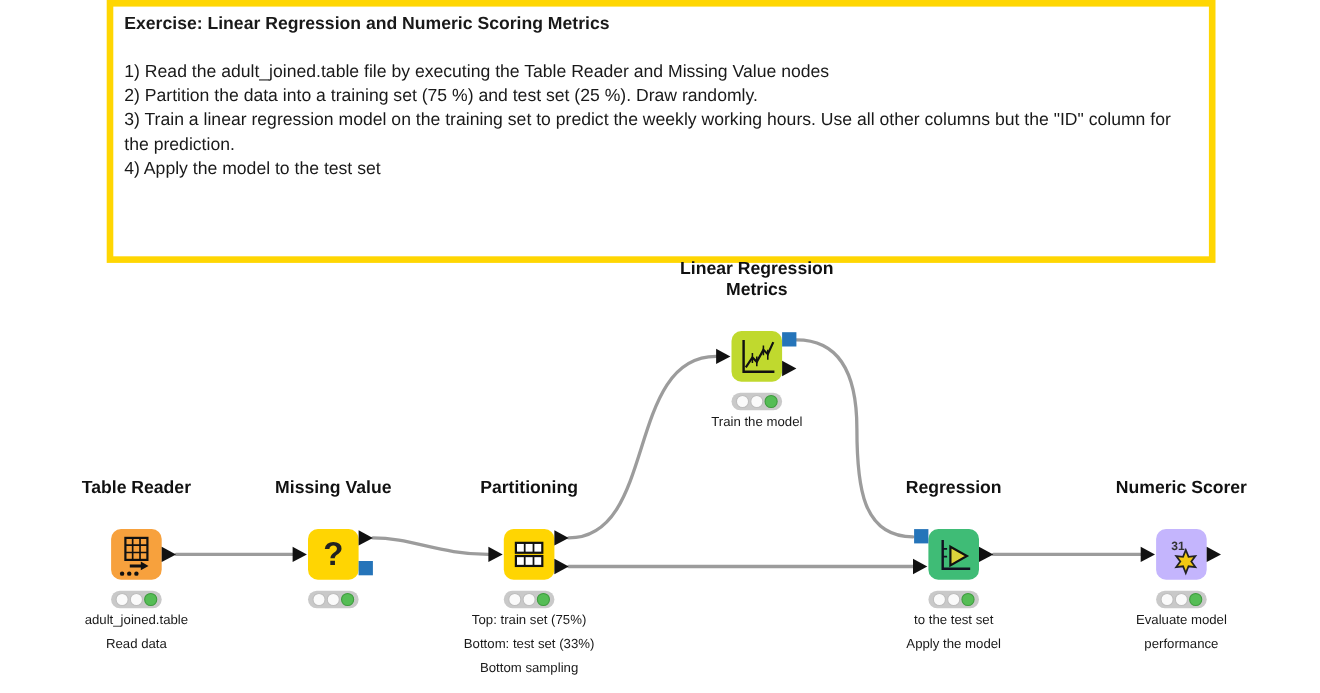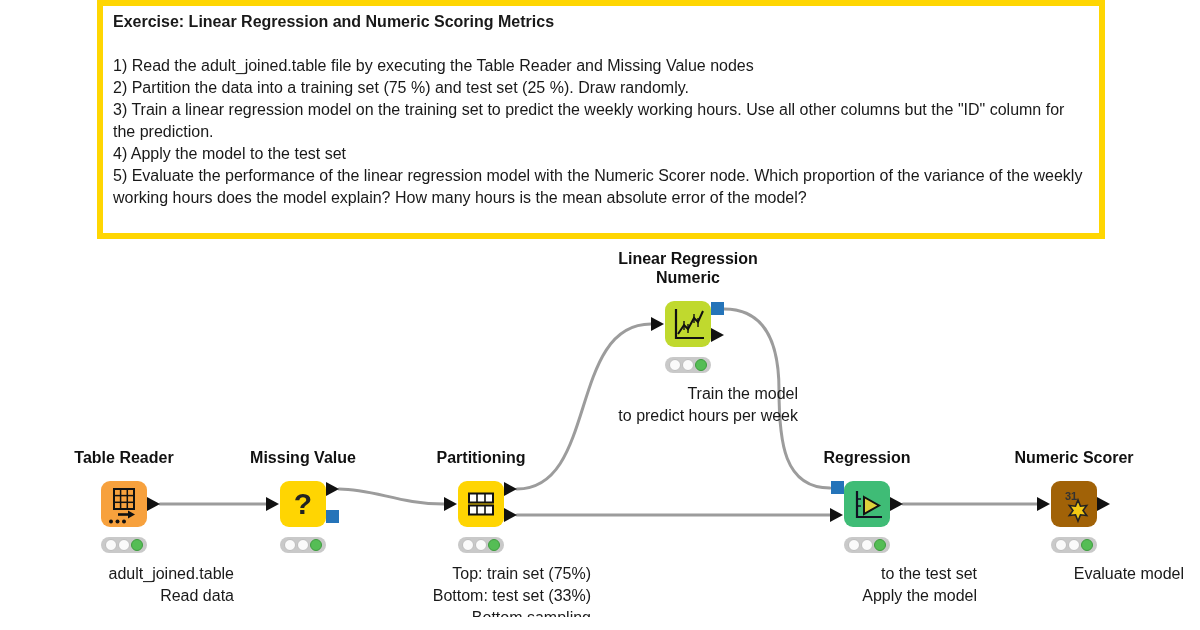--- a/index.html
+++ b/index.html
@@ -18,43 +18,43 @@
     position:absolute;left:97px;top:0;width:1008px;height:239px;box-sizing:border-box;
     border:6px solid var(--ann-border,#FFD602);background:#fff;
     padding:5px 10px;z-index:2;font-size:16px;line-height:22px;
   }
   .ann-title{font-weight:bold;}
   .ann-gap{height:22px;}
 
   
   .node-group{position:absolute;width:220px;height:0;z-index:3;}
   .node-title{
-    position:absolute;bottom:14px;left:0;width:220px;text-align:center;
+    position:absolute;bottom:28px;left:0;width:220px;text-align:center;
     font-weight:bold;font-size:16px;line-height:19px;white-space:nowrap;color:#111;
   }
   .node-icon{
     position:absolute;top:0;left:87px;width:46px;height:46px;border-radius:9px;
   }
   .node-icon svg{position:absolute;left:0;top:0;width:46px;height:46px;}
   .port-tri{
     position:absolute;width:0;height:0;
     border-top:7px solid transparent;border-bottom:7px solid transparent;
     border-left:13px solid #111;
   }
   .port-sq{position:absolute;width:13px;height:13px;background:var(--model-port,#2574B9);}
   .traffic-light{
     position:absolute;top:56px;left:87px;width:46px;height:16px;border-radius:8px;
     background:var(--tl-bg,#C9C9C9);display:flex;align-items:center;justify-content:center;gap:1px;
   }
   .tl{width:12px;height:12px;border-radius:50%;box-sizing:border-box;}
   .tl-off{background:#FAFAFA;border:1px solid #BDBDBD;}
   .tl-green{background:var(--tl-green,#55BD55);border:1px solid #3E9C3E;}
   .node-label{
-    position:absolute;top:82px;left:0;width:220px;text-align:right;
-    font-size:16px;line-height:22px;white-space:nowrap;
+    position:absolute;top:71px;left:0;width:220px;text-align:center;
+    font-size:12px;line-height:22px;white-space:nowrap;
   }
 </style>
 </head>
 <body>
 
 <div class="canvas">
 
   <svg class="wires" width="1200" height="630">
     <path d="M160,504 L267,504"></path>
     <path d="M339,489 C374,489 400,504 444,504"></path>
@@ -64,21 +64,20 @@
     <path d="M903,504 L1037,504"></path>
   </svg>
 
   <div class="annotation">
     <div class="ann-title">Exercise: Linear Regression and Numeric Scoring Metrics</div>
     <div class="ann-gap"></div>
     <div class="ann-line">1) Read the adult_joined.table file by executing the Table Reader and Missing Value nodes</div>
     <div class="ann-line">2) Partition the data into a training set (75 %) and test set (25 %). Draw randomly.</div>
     <div class="ann-line">3) Train a linear regression model on the training set to predict the weekly working hours. Use all other columns but the "ID" column for the prediction.</div>
     <div class="ann-line">4) Apply the model to the test set</div>
-    <div class="ann-line">5) Evaluate the performance of the linear regression model with the Numeric Scorer node. Which proportion of the variance of the weekly working hours does the model explain? How many hours is the mean absolute error of the model?</div>
   </div>
 
   <div class="node-group" style="left:14px;top:481px;">
     <div class="node-title">
       <div>Table Reader</div>
     </div>
     <div class="node-icon" style="background: rgb(247, 161, 61);">
       <svg viewBox="0 0 46 46">
         <g fill="none" stroke="#111" stroke-width="2">
           <rect x="13" y="8" width="20" height="20"></rect>
@@ -156,40 +155,39 @@
     <div class="node-label">
       <div>Top: train set (75%)</div>
       <div>Bottom: test set (33%)</div>
       <div>Bottom sampling</div>
     </div>
   </div>
 
   <div class="node-group" style="left:578px;top:301px;">
     <div class="node-title">
       <div>Linear Regression</div>
-      <div>Numeric</div>
+      <div>Metrics</div>
     </div>
     <div class="node-icon" style="background: rgb(192, 217, 46);">
       <svg viewBox="0 0 46 46">
         <path d="M11 8 V37 H39" fill="none" stroke="#111" stroke-width="2.2"></path>
         <path d="M13 33 L19 24 L23 28 L29 17 L33 21 L38 10" fill="none" stroke="#111" stroke-width="2"></path>
         <path d="M19 20 V29 M23 23 V32 M29 13 V22 M33 17 V26" fill="none" stroke="#111" stroke-width="1.4"></path>
       </svg>
     </div>
     <div class="port-tri" style="left:73px;top:16px;"></div>
     <div class="port-sq" style="left: 133px; top: 1px; background: rgb(37, 116, 185);"></div>
     <div class="port-tri" style="left:133px;top:27px;"></div>
     <div class="traffic-light">
       <span class="tl tl-off"></span>
       <span class="tl tl-off"></span>
       <span class="tl tl-green" style="background: rgb(85, 189, 85);"></span>
     </div>
     <div class="node-label">
       <div>Train the model</div>
-      <div>to predict hours per week</div>
     </div>
   </div>
 
   <div class="node-group" style="left:757px;top:481px;">
     <div class="node-title">
       <div>Regression</div>
     </div>
     <div class="node-icon" style="background: rgb(63, 188, 118);">
       <svg viewBox="0 0 46 46">
         <path d="M13 10 V36 H38" fill="none" stroke="#112" stroke-width="2.2"></path>
@@ -208,31 +206,32 @@
     <div class="node-label">
       <div>to the test set</div>
       <div>Apply the model</div>
     </div>
   </div>
 
   <div class="node-group" style="left:964px;top:481px;">
     <div class="node-title">
       <div>Numeric Scorer</div>
     </div>
-    <div class="node-icon" style="background: #a16207; text-align: right;">
+    <div class="node-icon" style="background: #c4b5fd; text-align: right;">
       <svg viewBox="0 0 46 46">
         <text x="20" y="19" text-anchor="middle" font-size="11" font-weight="bold" fill="#333">31</text>
         <polygon points="27,19 29.5,25.2 35.7,24.5 32,29.5 35.7,34.5 29.5,33.8 27,40 24.5,33.8 18.3,34.5 22,29.5 18.3,24.5 24.5,25.2" fill="#F3C913" stroke="#222" stroke-width="1.6"></polygon>
       </svg>
     </div>
     <div class="port-tri" style="left:73px;top:16px;"></div>
     <div class="port-tri" style="left:133px;top:16px;"></div>
     <div class="traffic-light">
       <span class="tl tl-off"></span>
       <span class="tl tl-off"></span>
       <span class="tl tl-green" style="background: rgb(85, 189, 85);"></span>
     </div>
     <div class="node-label">
       <div>Evaluate model</div>
+      <div>performance</div>
     </div>
   </div>
 
 </div>
 
 </body></html>

